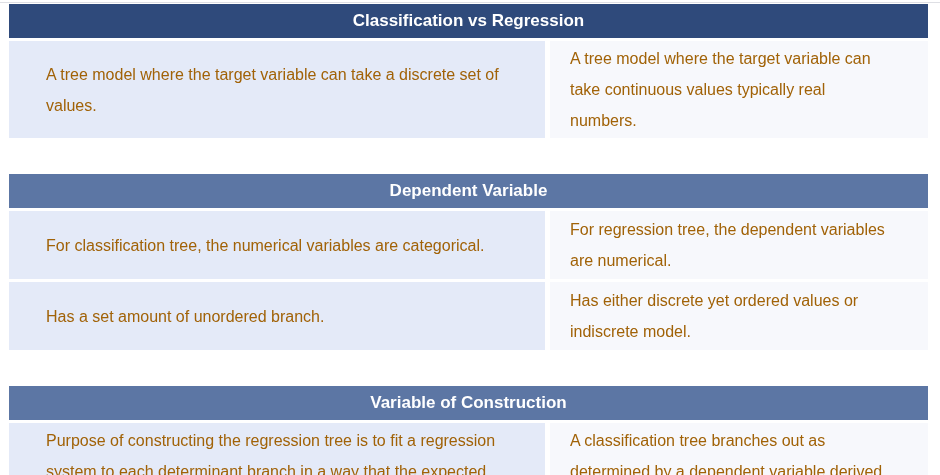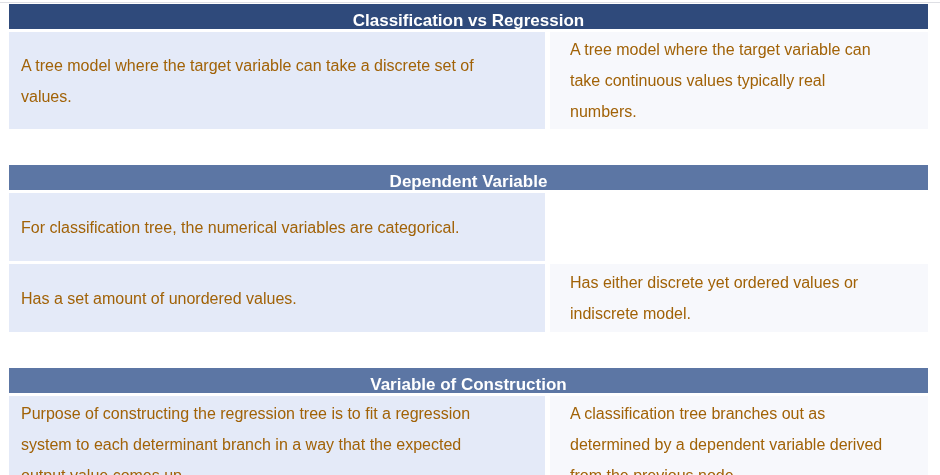--- a/index.html
+++ b/index.html
@@ -14,21 +14,21 @@
   .top-hairline {
     height: 1px;
     background: #dedfe4;
     margin-top: 2px;
   }
   .comparison-table {
     margin: 1px 12px 0 9px;
     width: 919px;
   }
   .sec-header {
-    height: 25px;
+    height: 34px;
     line-height: 34px;
     text-align: center;
     color: #ffffff;
     font-weight: bold;
     font-size: 17px;
     margin-top: 2px;
   }
   .sec-header.primary { background: #2f4a7b; margin-top: 0; }
   .sec-header.secondary { background: #5c76a4; margin-top: 36px; }
   .row {
@@ -41,21 +41,21 @@
     font-size: 16px;
     line-height: 31px;
     color: #a16207;
   }
   .cell.left {
     width: 536px;
     background: #e4eaf8;
     padding: 2px 0;
     box-sizing: border-box;
   }
-  .cell.left .cell-text { padding: 0 38px 0 12px; }
+  .cell.left .cell-text { padding: 0 38px 0 37px; }
   .cell.right {
     flex: 1;
     margin-left: 5px;
     background: #f7f8fc;
     padding: 2px 0;
     box-sizing: border-box;
   }
   .cell.right .cell-text { padding: 0 34px 0 20px; }
   .row.r1 { min-height: 94px; }
   .row.r2 { min-height: 68px; }
@@ -79,25 +79,28 @@
     <div class="cell right">
       <div class="cell-text">A tree model where the target variable can take continuous values typically real numbers.</div>
     </div>
   </div>
 
   <div class="sec-header secondary">Dependent Variable</div>
   <div class="row r2">
     <div class="cell left">
       <div class="cell-text">For classification tree, the numerical variables are categorical.</div>
     </div>
+    <div class="cell right">
+      <div class="cell-text">For regression tree, the dependent variables are numerical.</div>
+    </div>
   </div>
 
   <div class="row r3">
     <div class="cell left">
-      <div class="cell-text">Has a set amount of unordered values.</div>
+      <div class="cell-text">Has a set amount of unordered branch.</div>
     </div>
     <div class="cell right">
       <div class="cell-text">Has either discrete yet ordered values or indiscrete model.</div>
     </div>
   </div>
 
   <div class="sec-header secondary">Variable of Construction</div>
   <div class="row r4">
     <div class="cell left">
       <div class="cell-text">Purpose of constructing the regression tree is to fit a regression system to each determinant branch in a way that the expected output value comes up.</div>

